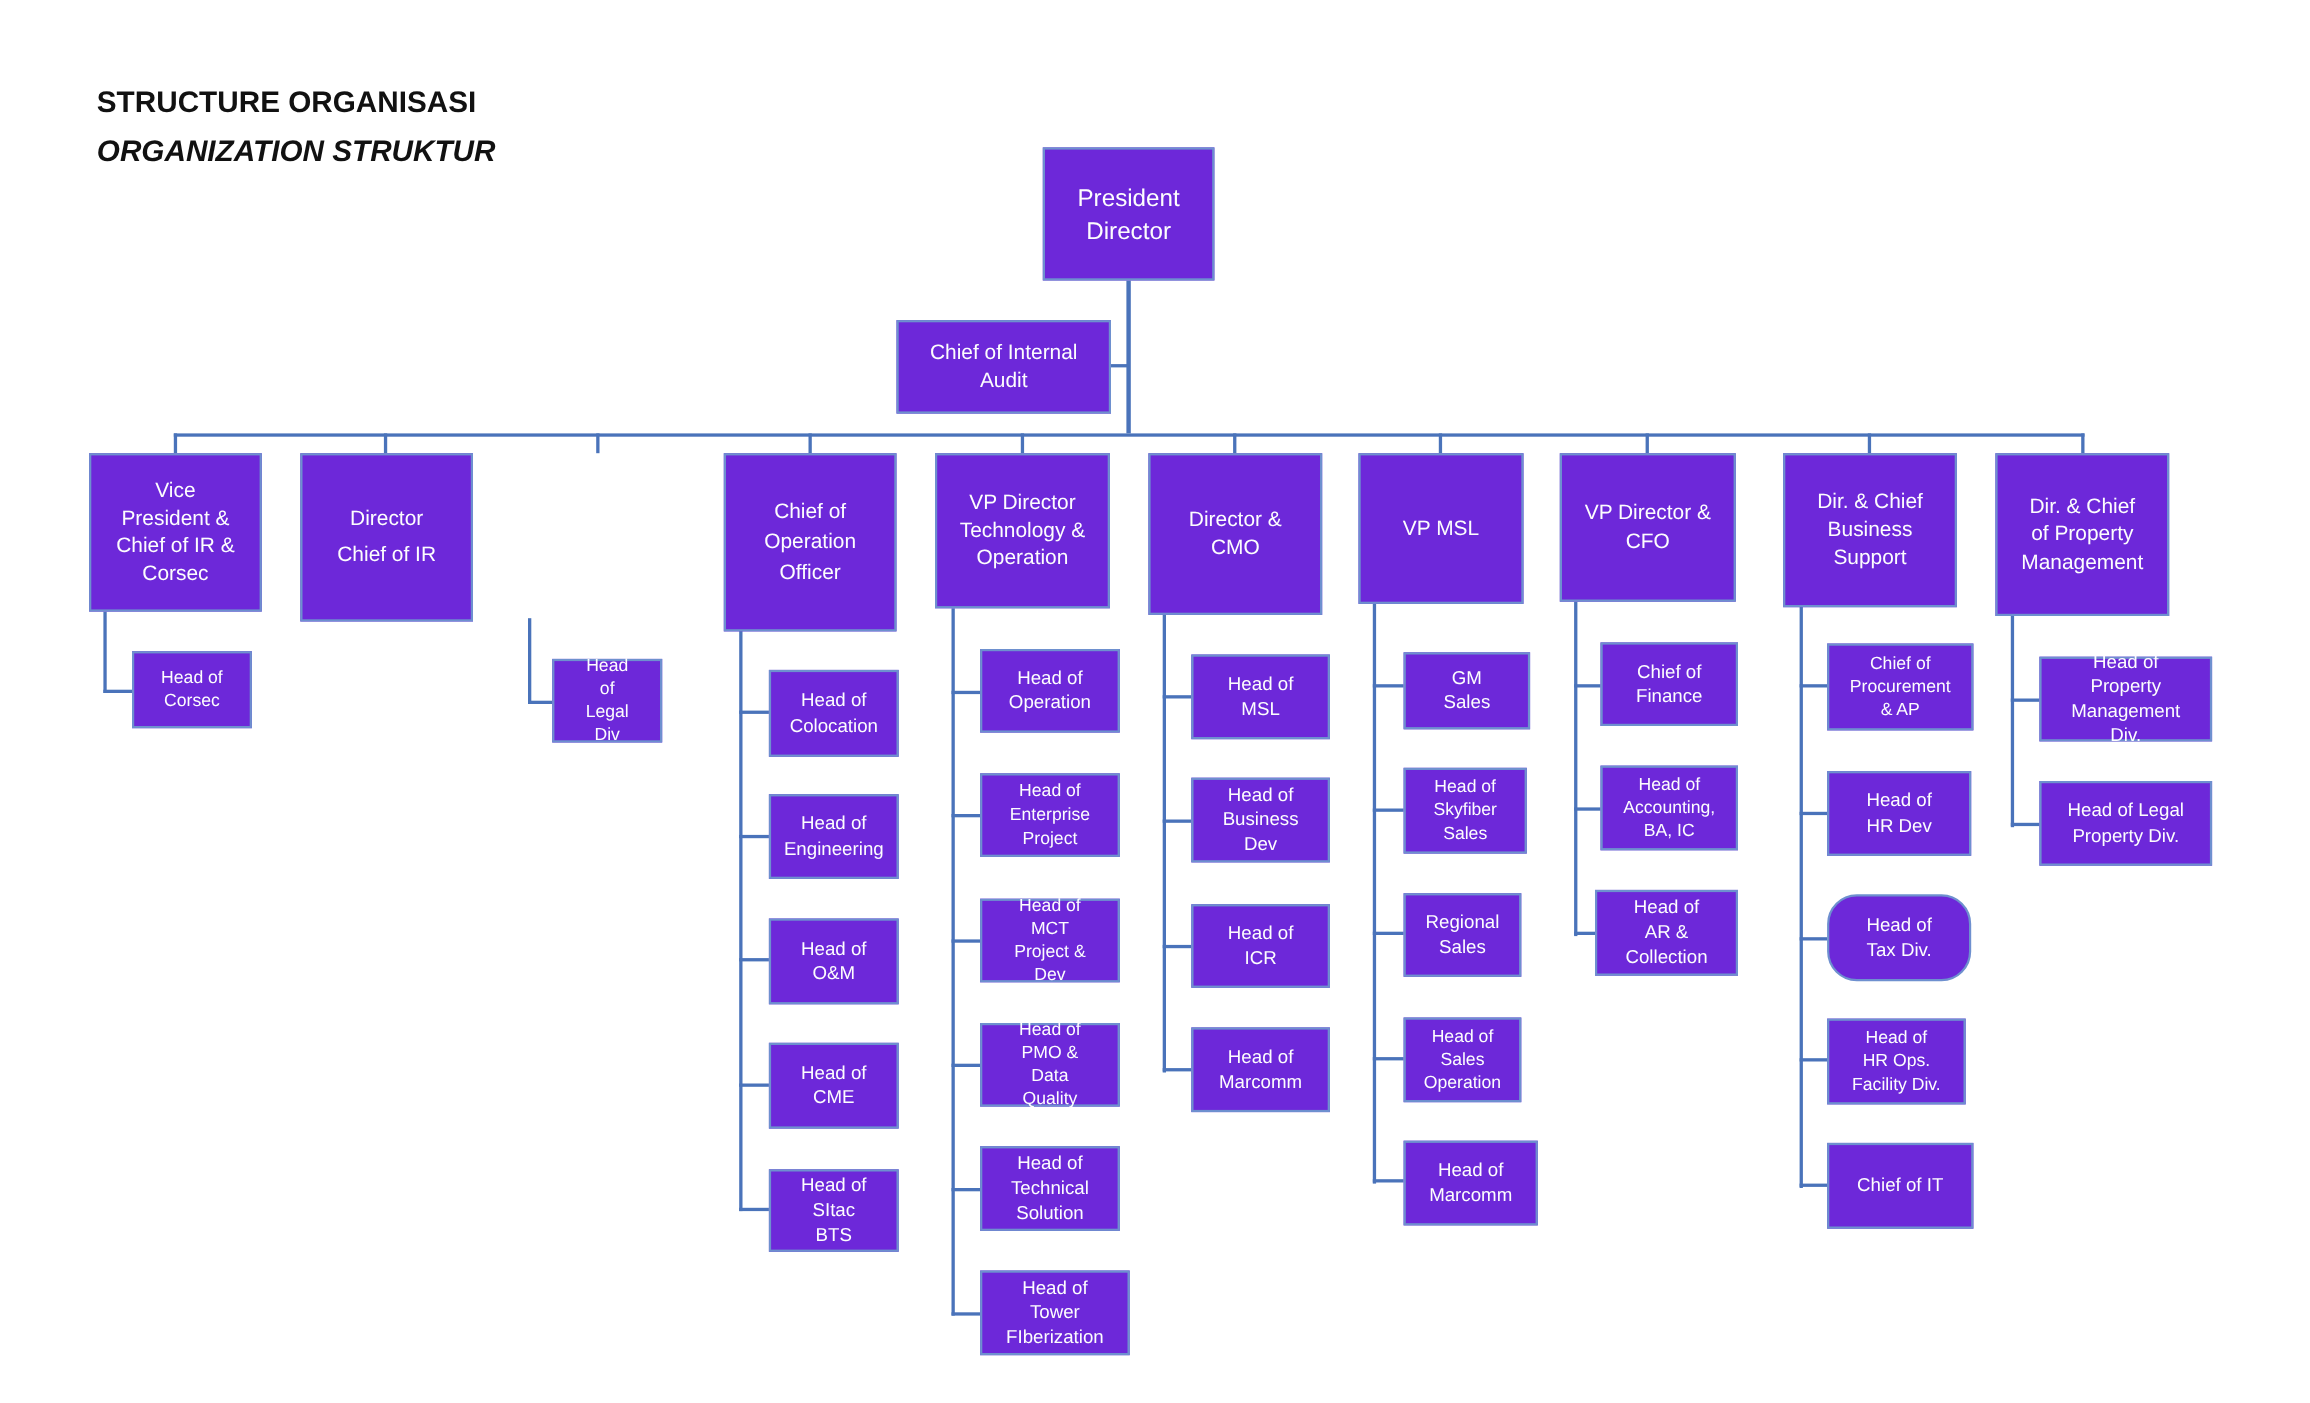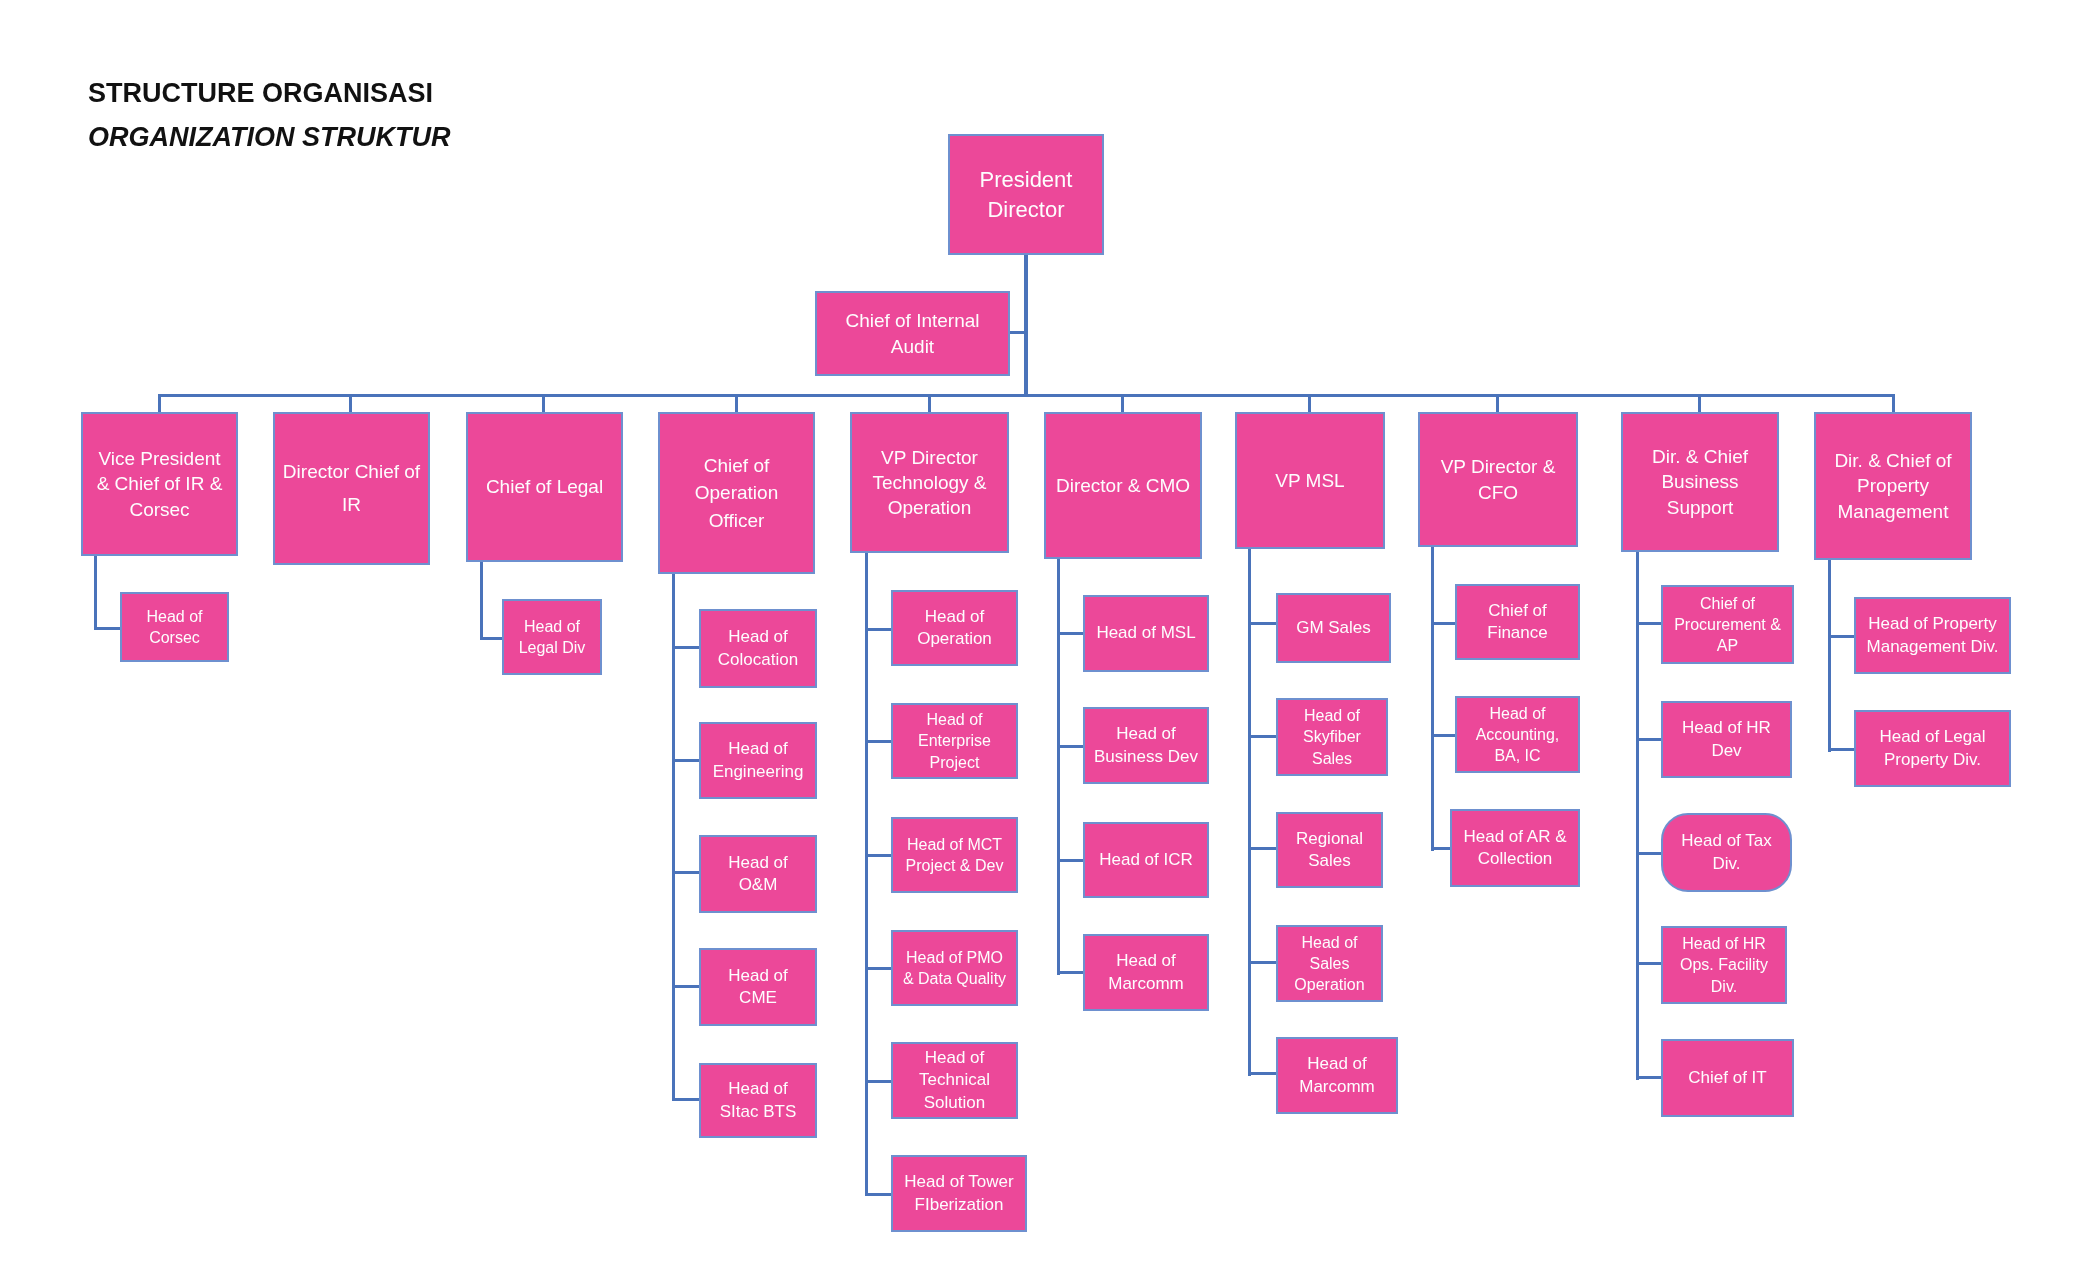--- a/index.html
+++ b/index.html
@@ -9,23 +9,23 @@
   }
   .title-line1{
     position:absolute;left:88px;top:78px;font-size:27px;font-weight:bold;color:#111;
     letter-spacing:0px;white-space:nowrap;
   }
   .title-line2{
     position:absolute;left:88px;top:122px;font-size:27px;font-weight:bold;font-style:italic;color:#111;
     white-space:nowrap;
   }
   .node{
-    position:absolute;background:#ec4899;border:2px solid #6e90cf;box-sizing:border-box;
+    position:absolute;background:#6d28d9;border:2px solid #6e90cf;box-sizing:border-box;
     color:#fdfdfe;display:flex;align-items:center;justify-content:center;text-align:center;
-    line-height:1.32;padding:3px 7px;
+    line-height:1.32;padding:3px 20px;
   }
   .line{position:absolute;background:#4a73ba;}
 </style>
 </head>
 <body>
 
 <div id="canvas">
 
   <div class="title-line1">STRUCTURE ORGANISASI</div>
   <div class="title-line2">ORGANIZATION STRUKTUR</div>
@@ -95,21 +95,20 @@
   <div class="line" style="left:1636px;top:1076px;width:25px;height:3px;"></div>
 
   <div class="line" style="left:1828px;top:635px;width:26px;height:3px;"></div>
   <div class="line" style="left:1828px;top:748px;width:26px;height:3px;"></div>
 
   <div class="node" style="left:948px;top:134px;width:156px;height:121px;font-size:22px;">President Director</div>
   <div class="node" style="left:815px;top:291px;width:195px;height:85px;font-size:19px;">Chief of Internal Audit</div>
 
   <div class="node" style="left:81px;top:412px;width:157px;height:144px;font-size:19px;">Vice President &amp; Chief of IR &amp; Corsec</div>
   <div class="node" style="left:273px;top:412px;width:157px;height:153px;font-size:19px;line-height:1.7;">Director Chief of IR</div>
-  <div class="node" style="left:466px;top:412px;width:157px;height:150px;font-size:19px;">Chief of Legal</div>
   <div class="node" style="left:658px;top:412px;width:157px;height:162px;font-size:19px;line-height:1.45;">Chief of Operation Officer</div>
   <div class="node" style="left:850px;top:412px;width:159px;height:141px;font-size:19px;">VP Director Technology &amp; Operation</div>
   <div class="node" style="left:1044px;top:412px;width:158px;height:147px;font-size:19px;">Director &amp; CMO</div>
   <div class="node" style="left:1235px;top:412px;width:150px;height:137px;font-size:19px;">VP MSL</div>
   <div class="node" style="left:1418px;top:412px;width:160px;height:135px;font-size:19px;">VP Director &amp; CFO</div>
   <div class="node" style="left:1621px;top:412px;width:158px;height:140px;font-size:19px;">Dir. &amp; Chief Business Support</div>
   <div class="node" style="left:1814px;top:412px;width:158px;height:148px;font-size:19px;">Dir. &amp; Chief of Property Management</div>
 
   <div class="node" style="left:120px;top:592px;width:109px;height:70px;font-size:16px;">Head of Corsec</div>
 

